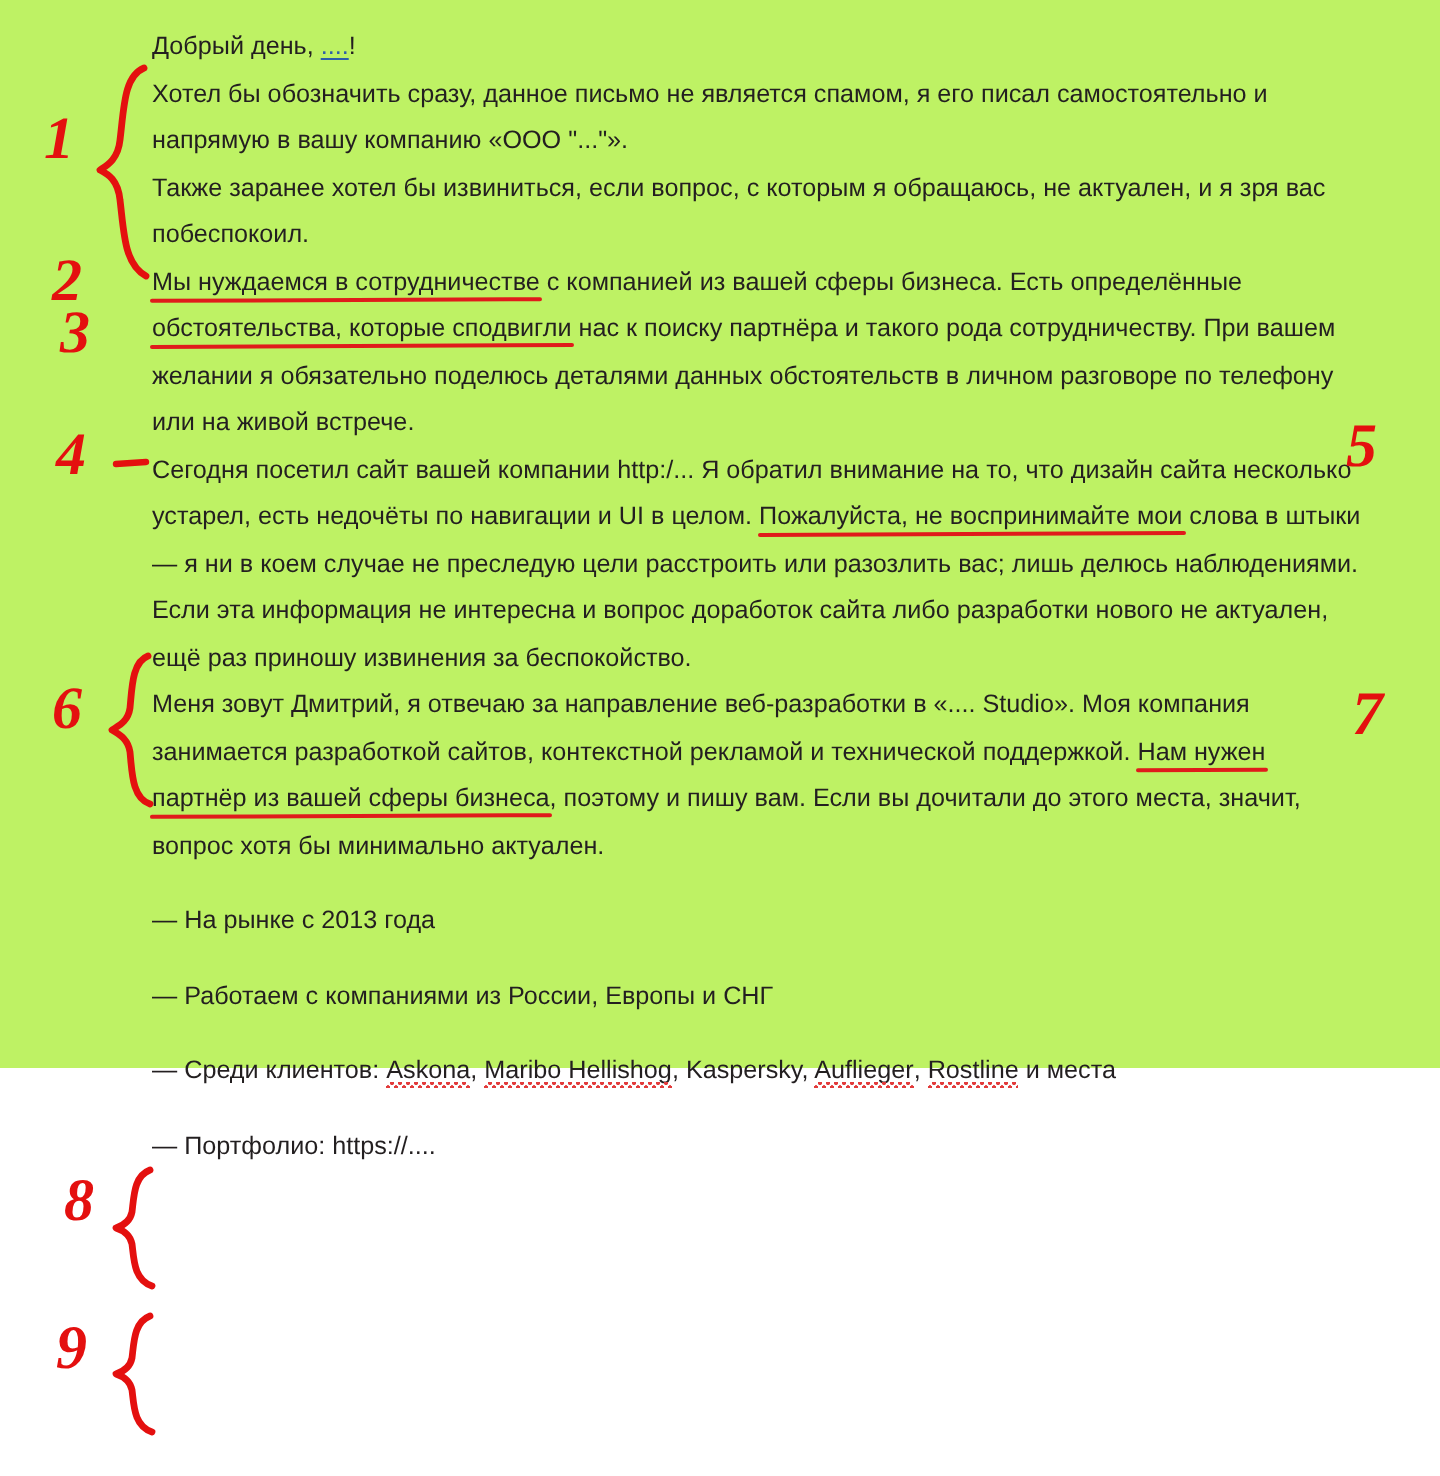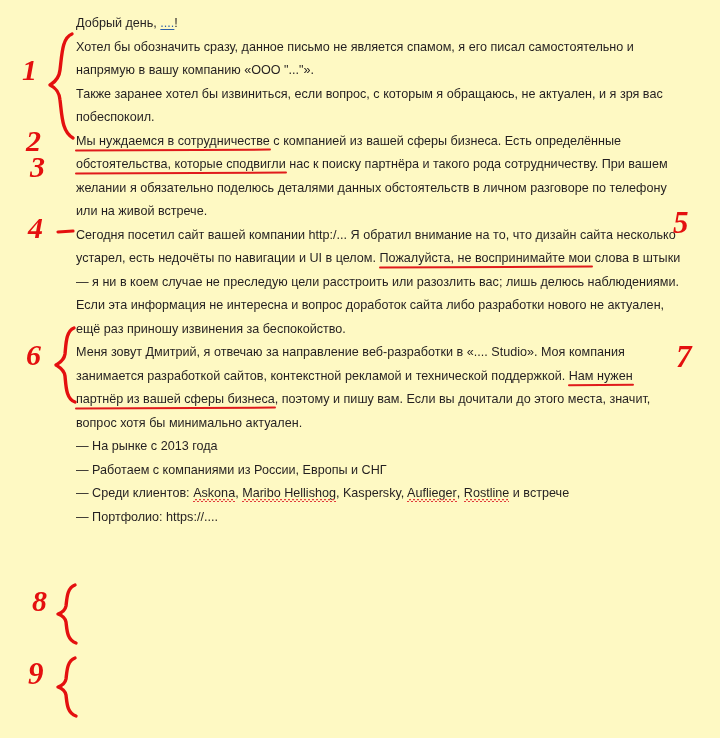--- a/index.html
+++ b/index.html
@@ -9,40 +9,40 @@
   body {
     width: 720px;
     height: 738px;
     background: #ffffff;
     font-family: "Liberation Sans", sans-serif;
     overflow: hidden;
   }
   #page {
     position: relative;
     width: 720px;
-    height: 738px;
-    background: #fef9c3;
+    height: 534px;
+    background: #bef264;
   }
   
   #letter {
     position: absolute;
     left: 76px;
     top: 0;
     width: 614px;
     color: #231f20;
     font-size: 12.6px;
     line-height: 23.5px;
   }
   .para {
     margin: 0;
     padding: 0;
   }
   .greeting { margin-top: 12px; }
   .gap-lg { }
-  .bullet { }
+  .bullet { margin-top: 14px; }
   .link-blank {
     color: #2c5fa8;
     text-decoration: underline;
     text-underline-offset: 2px;
   }
   
   .u-red {
     position: relative;
     white-space: nowrap;
   }
@@ -119,21 +119,21 @@
     <p class="para gap-lg"><span>Сегодня посетил сайт вашей компании http:/... Я обратил внимание на то, что дизайн сайта несколько устарел, есть недочёты по навигации и UI в целом. </span><span class="u-red">Пожалуйста, не воспринимайте мои</span><span> слова в штыки — я ни в коем случае не преследую цели расстроить или разозлить вас; лишь делюсь наблюдениями. Если эта информация не интересна и вопрос доработок сайта либо разработки нового не актуален, ещё раз приношу извинения за беспокойство.</span></p>
 
     <p class="para gap-lg"><span>Меня зовут Дмитрий, я отвечаю за направление веб-разработки в «.... Studio». Моя компания занимается разработкой сайтов, контекстной рекламой и технической поддержкой. </span><span class="u-red">Нам нужен</span><span> </span><span class="u-red">партнёр из вашей сферы бизнеса</span><span>, поэтому и пишу вам. Если вы дочитали до этого места, значит, вопрос хотя бы минимально актуален.</span></p>
 
 
     <p class="para bullet"><span>— </span><span>На рынке с 2013 года</span></p>
 
 
     <p class="para bullet"><span>— </span><span>Работаем с компаниями из России, Европы и СНГ</span></p>
 
-    <p class="para bullet"><span>— </span><span>Среди клиентов: </span><span class="sq">Askona</span><span>, </span><span class="sq">Maribo Hellishog</span><span>, </span><span>Kaspersky</span><span>, </span><span class="sq">Auflieger</span><span>, </span><span class="sq">Rostline</span><span> и встрече</span></p>
+    <p class="para bullet"><span>— </span><span>Среди клиентов: </span><span class="sq">Askona</span><span>, </span><span class="sq">Maribo Hellishog</span><span>, </span><span>Kaspersky</span><span>, </span><span class="sq">Auflieger</span><span>, </span><span class="sq">Rostline</span><span> и места</span></p>
 
     <p class="para bullet"><span>— </span><span>Портфолио: https://....</span></p>
 
   </div>
 
   <div id="annotations">
 
     <div class="anno-num" style="left:22px; top:55px; font-size:30px;">1</div>
     <svg class="anno-svg" style="left:48px; top:32px; width:30px; height:108px;" viewBox="0 0 30 108">
       <path d="M24 2 C14 6, 14 22, 12 38 C11 48, 5 51, 2 53 C6 55, 11 58, 12 68 C14 84, 14 100, 25 106" stroke-width="3.4"></path>

